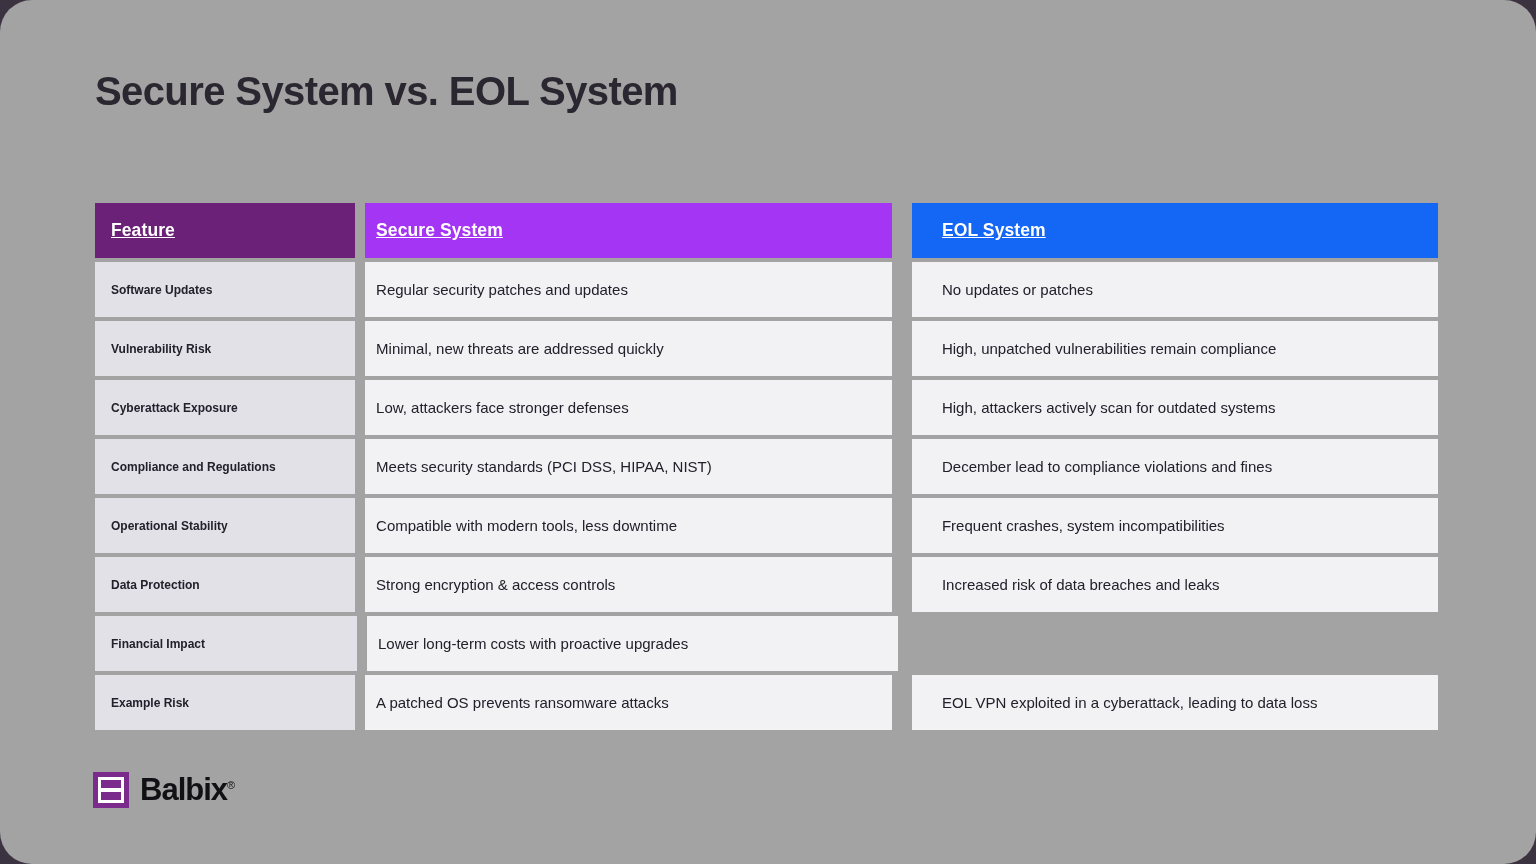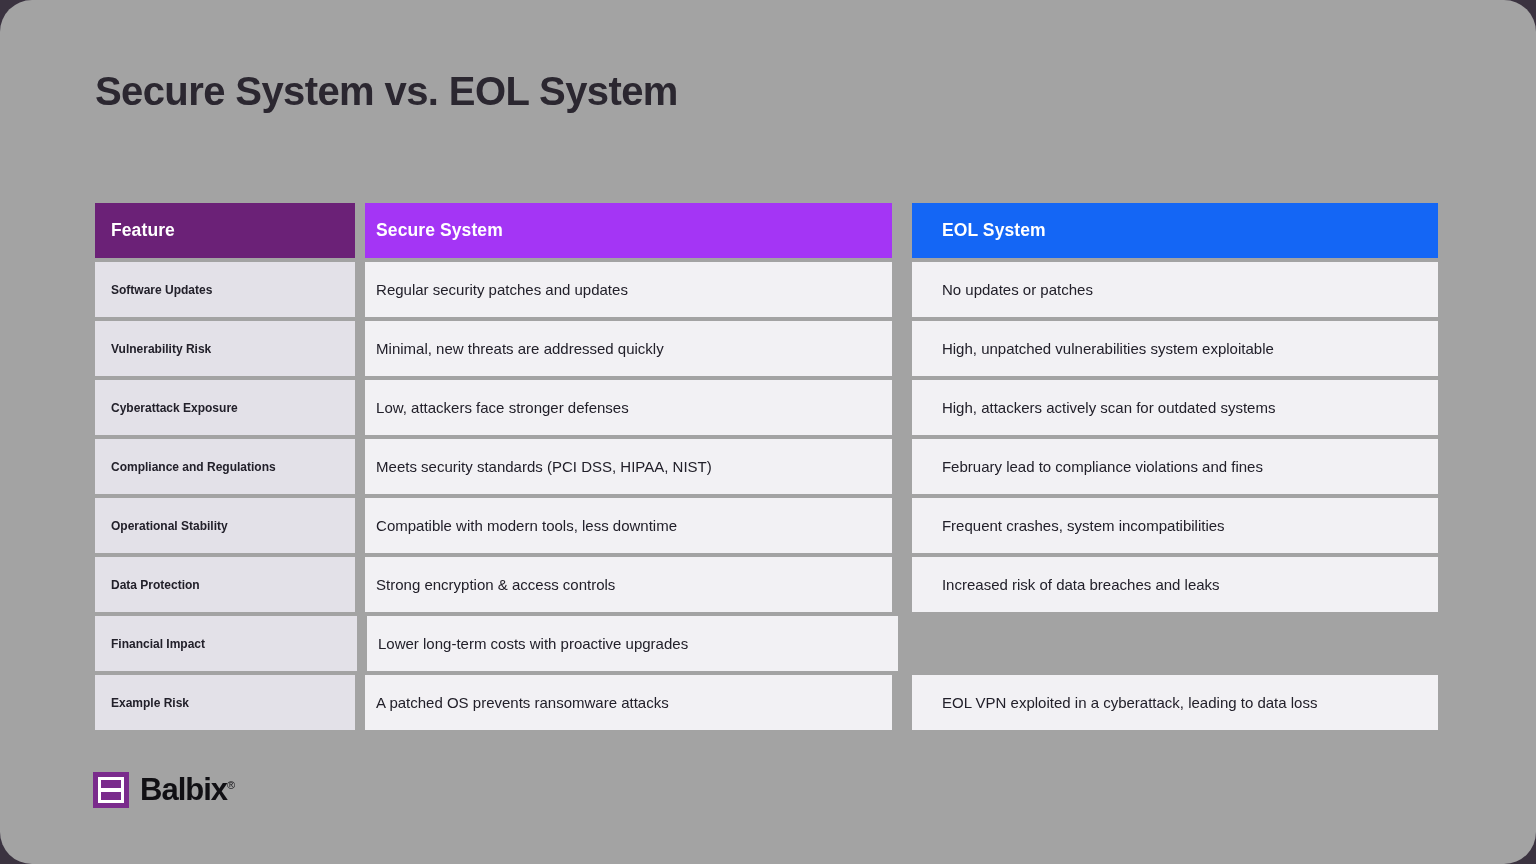--- a/index.html
+++ b/index.html
@@ -54,20 +54,21 @@
   .col-1 { width: 262px; margin-right: 10px; padding-left: 16px; }
   .col-2 { width: 531px; margin-right: 20px; padding-left: 11px; }
   .col-3 { width: 530px; padding-left: 30px; }
 
   .header-row .cell {
     height: 55px;
     color: #ffffff;
     font-size: 17.5px;
     font-weight: bold;
     letter-spacing: 0.1px;
+    text-decoration: underline;
   }
   .header-row .col-1 { background: #6b2177; }
   .header-row .col-2 { background: #a435f5; }
   .header-row .col-3 { background: #1466f5; }
 
   .data-row .cell {
     height: 55px;
     font-size: 15px;
     color: #22202a;
   }
@@ -147,33 +148,33 @@
 
     <div class="row data-row">
       <div class="cell col-1">Software Updates</div>
       <div class="cell col-2">Regular security patches and updates</div>
       <div class="cell col-3">No updates or patches</div>
     </div>
 
     <div class="row data-row">
       <div class="cell col-1">Vulnerability Risk</div>
       <div class="cell col-2">Minimal, new threats are addressed quickly</div>
-      <div class="cell col-3">High, unpatched vulnerabilities system exploitable</div>
+      <div class="cell col-3">High, unpatched vulnerabilities remain compliance</div>
     </div>
 
     <div class="row data-row">
       <div class="cell col-1">Cyberattack Exposure</div>
       <div class="cell col-2">Low, attackers face stronger defenses</div>
       <div class="cell col-3">High, attackers actively scan for outdated systems</div>
     </div>
 
     <div class="row data-row">
       <div class="cell col-1">Compliance and Regulations</div>
       <div class="cell col-2">Meets security standards (PCI DSS, HIPAA, NIST)</div>
-      <div class="cell col-3">February lead to compliance violations and fines</div>
+      <div class="cell col-3">December lead to compliance violations and fines</div>
     </div>
 
     <div class="row data-row">
       <div class="cell col-1">Operational Stability</div>
       <div class="cell col-2">Compatible with modern tools, less downtime</div>
       <div class="cell col-3">Frequent crashes, system incompatibilities</div>
     </div>
 
     <div class="row data-row">
       <div class="cell col-1">Data Protection</div>

